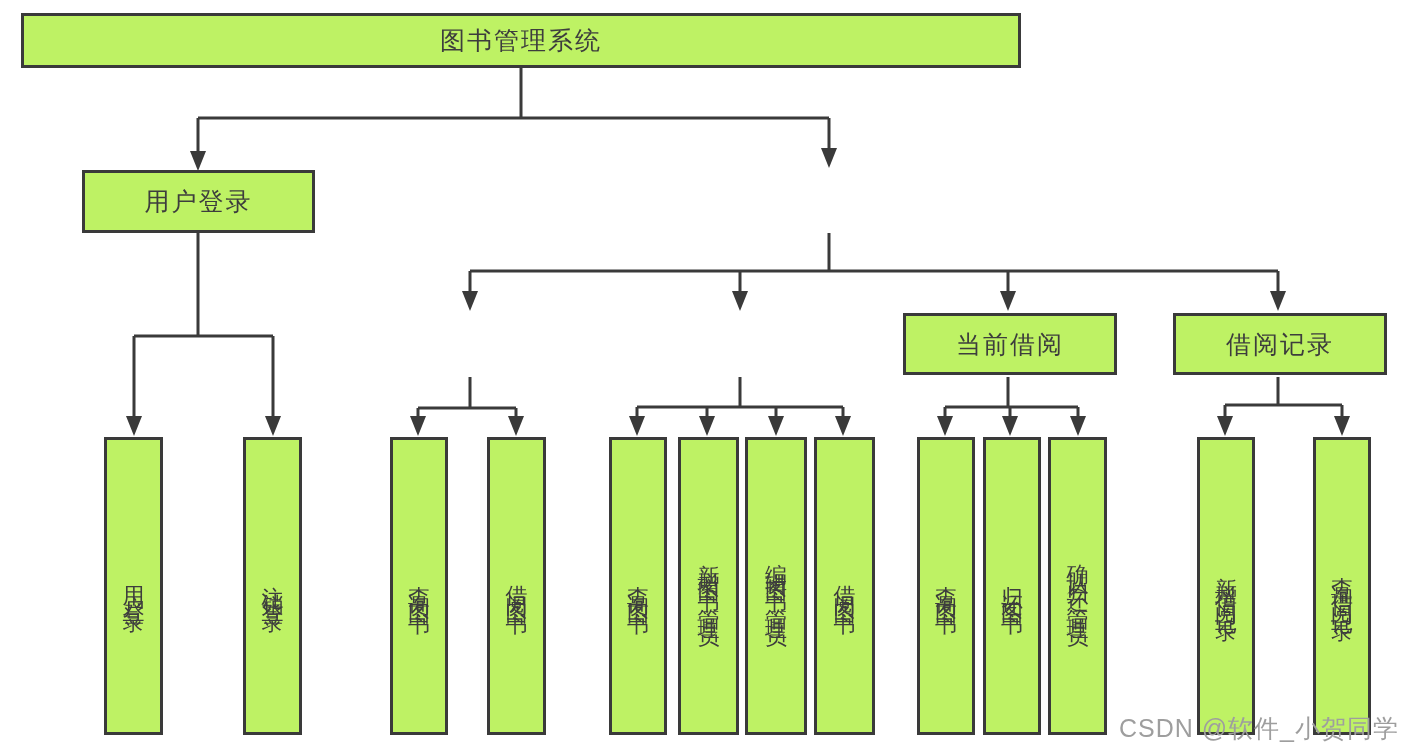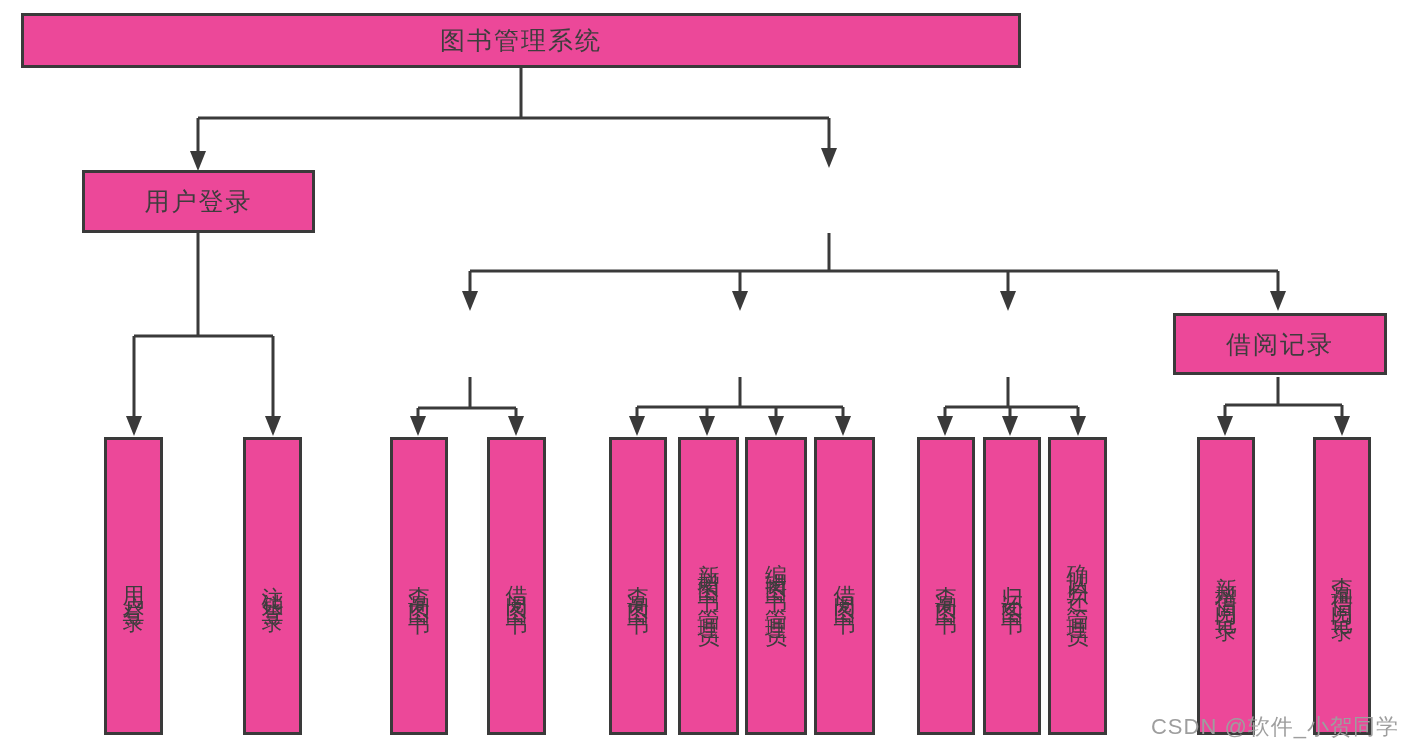--- a/index.html
+++ b/index.html
@@ -9,39 +9,39 @@
     background:var(--background,#ffffff);
     overflow:hidden;
     font-family:"Liberation Sans",sans-serif;
   }
   svg.wires{position:absolute;left:0;top:0;width:1405px;height:747px;}
   .ln{stroke:var(--line,#3a3a3a);stroke-width:3;fill:none;}
   .tri{fill:var(--line,#3a3a3a);stroke:none;}
   .node{
     position:absolute;
     box-sizing:border-box;
-    background:#ec4899;
+    background:#bef264;
     border:3px solid var(--border,#3a3a3a);
     display:flex;align-items:center;justify-content:center;
     color:var(--text,#3d3d3d);
   }
   .node.h .lbl{
     font-size:25px;line-height:1;letter-spacing:2px;white-space:nowrap;
   }
   .node.v .lbl{
     writing-mode:vertical-rl;
     font-size:22px;
     letter-spacing:9px;
     line-height:1;
     white-space:nowrap;
   }
   .watermark{
     position:absolute;
     right:6px;top:712px;
-    font-size:22px;
+    font-size:25px;
     color:var(--watermark,#9e9e9e);
     letter-spacing:1px;
     white-space:nowrap;
   }
 </style>
 </head>
 <body>
 
 <div class="canvas">
 
@@ -96,20 +96,23 @@
   </svg>
 
   <div class="node h" style="left:21px;top:13px;width:1000px;height:55px">
     <span class="lbl">图书管理系统</span>
   </div>
 
   <div class="node h" style="left:82px;top:170px;width:233px;height:63px">
     <span class="lbl">用户登录</span>
   </div>
 
+  <div class="node h" style="left:903px;top:313px;width:214px;height:62px">
+    <span class="lbl">当前借阅</span>
+  </div>
   <div class="node h" style="left:1173px;top:313px;width:214px;height:62px">
     <span class="lbl">借阅记录</span>
   </div>
 
   <div class="node v" style="left:104px;top:437px;width:59px;height:298px">
     <span class="lbl">用户登录</span>
   </div>
   <div class="node v" style="left:243px;top:437px;width:59px;height:298px">
     <span class="lbl">注销登录</span>
   </div>

